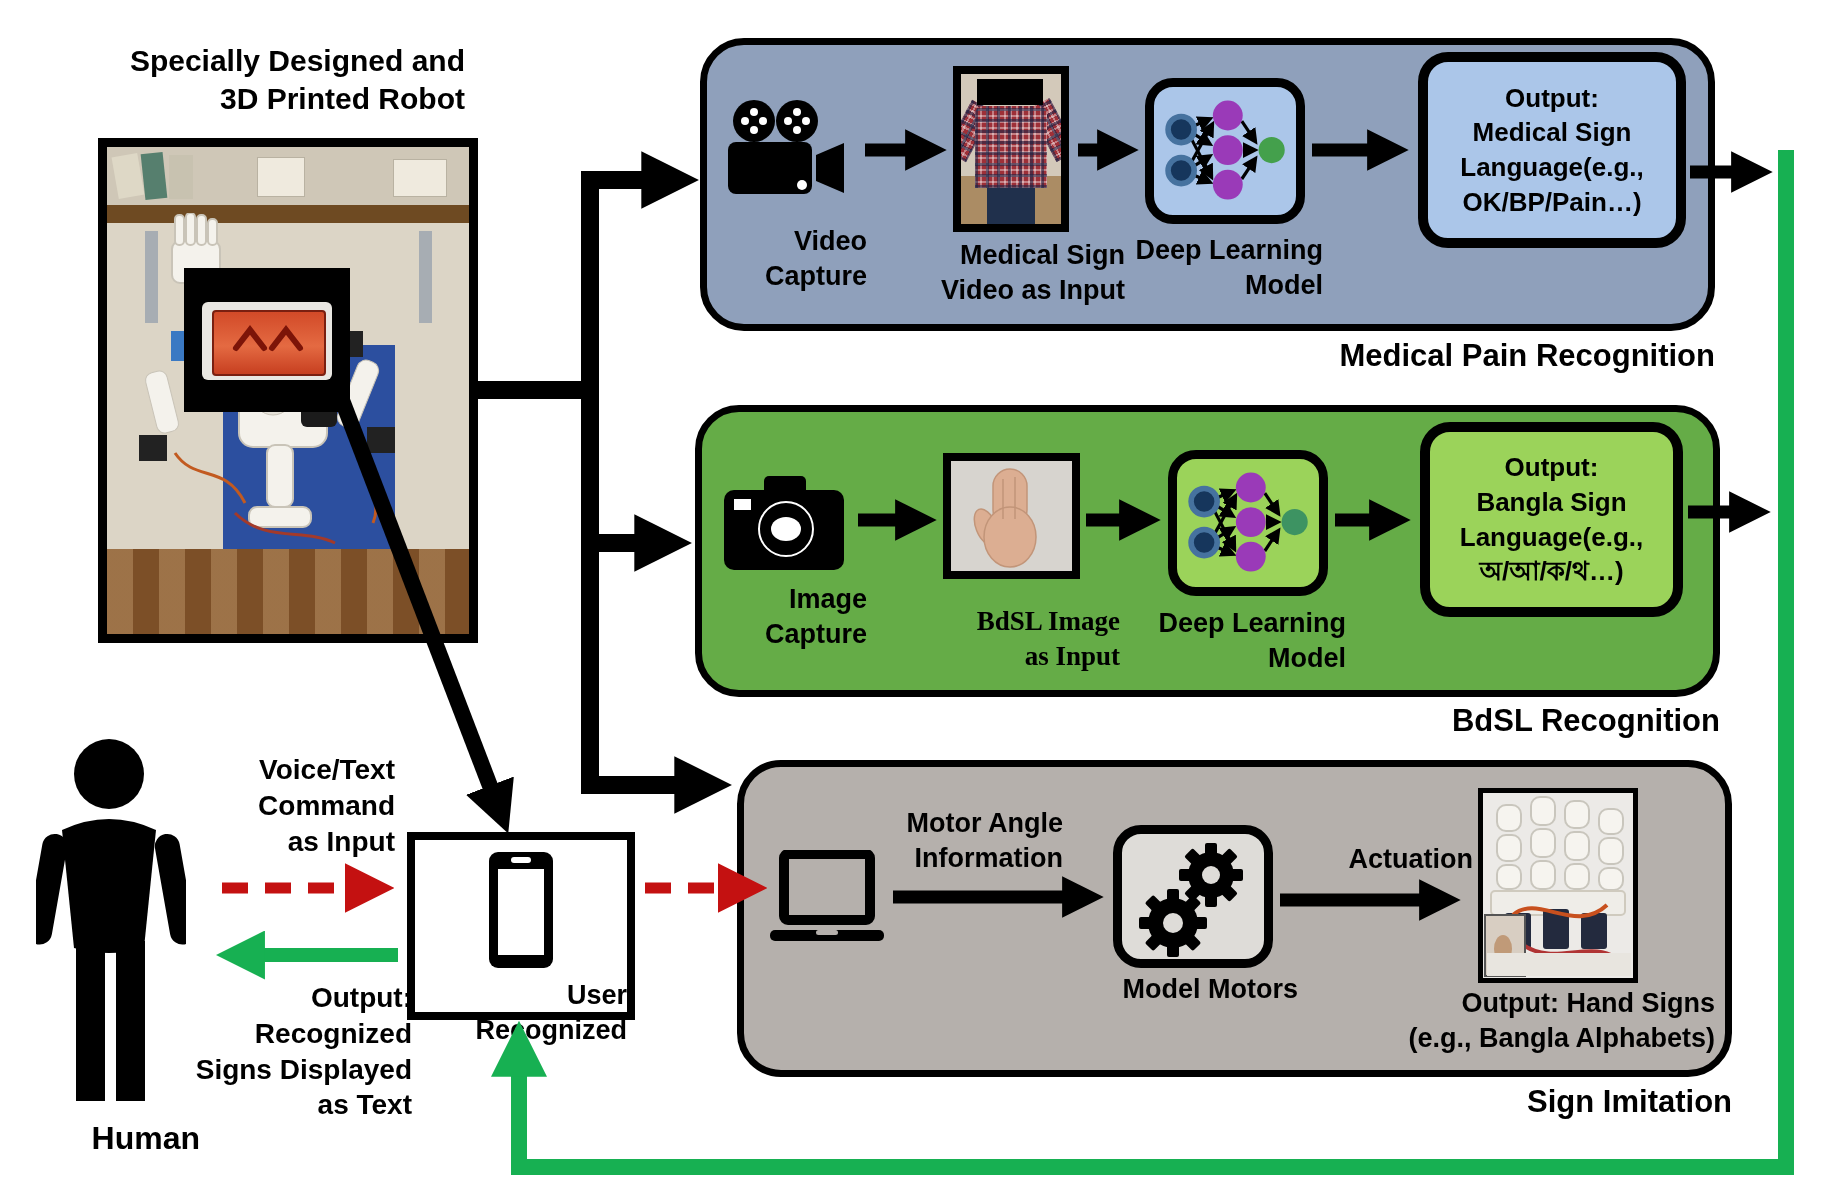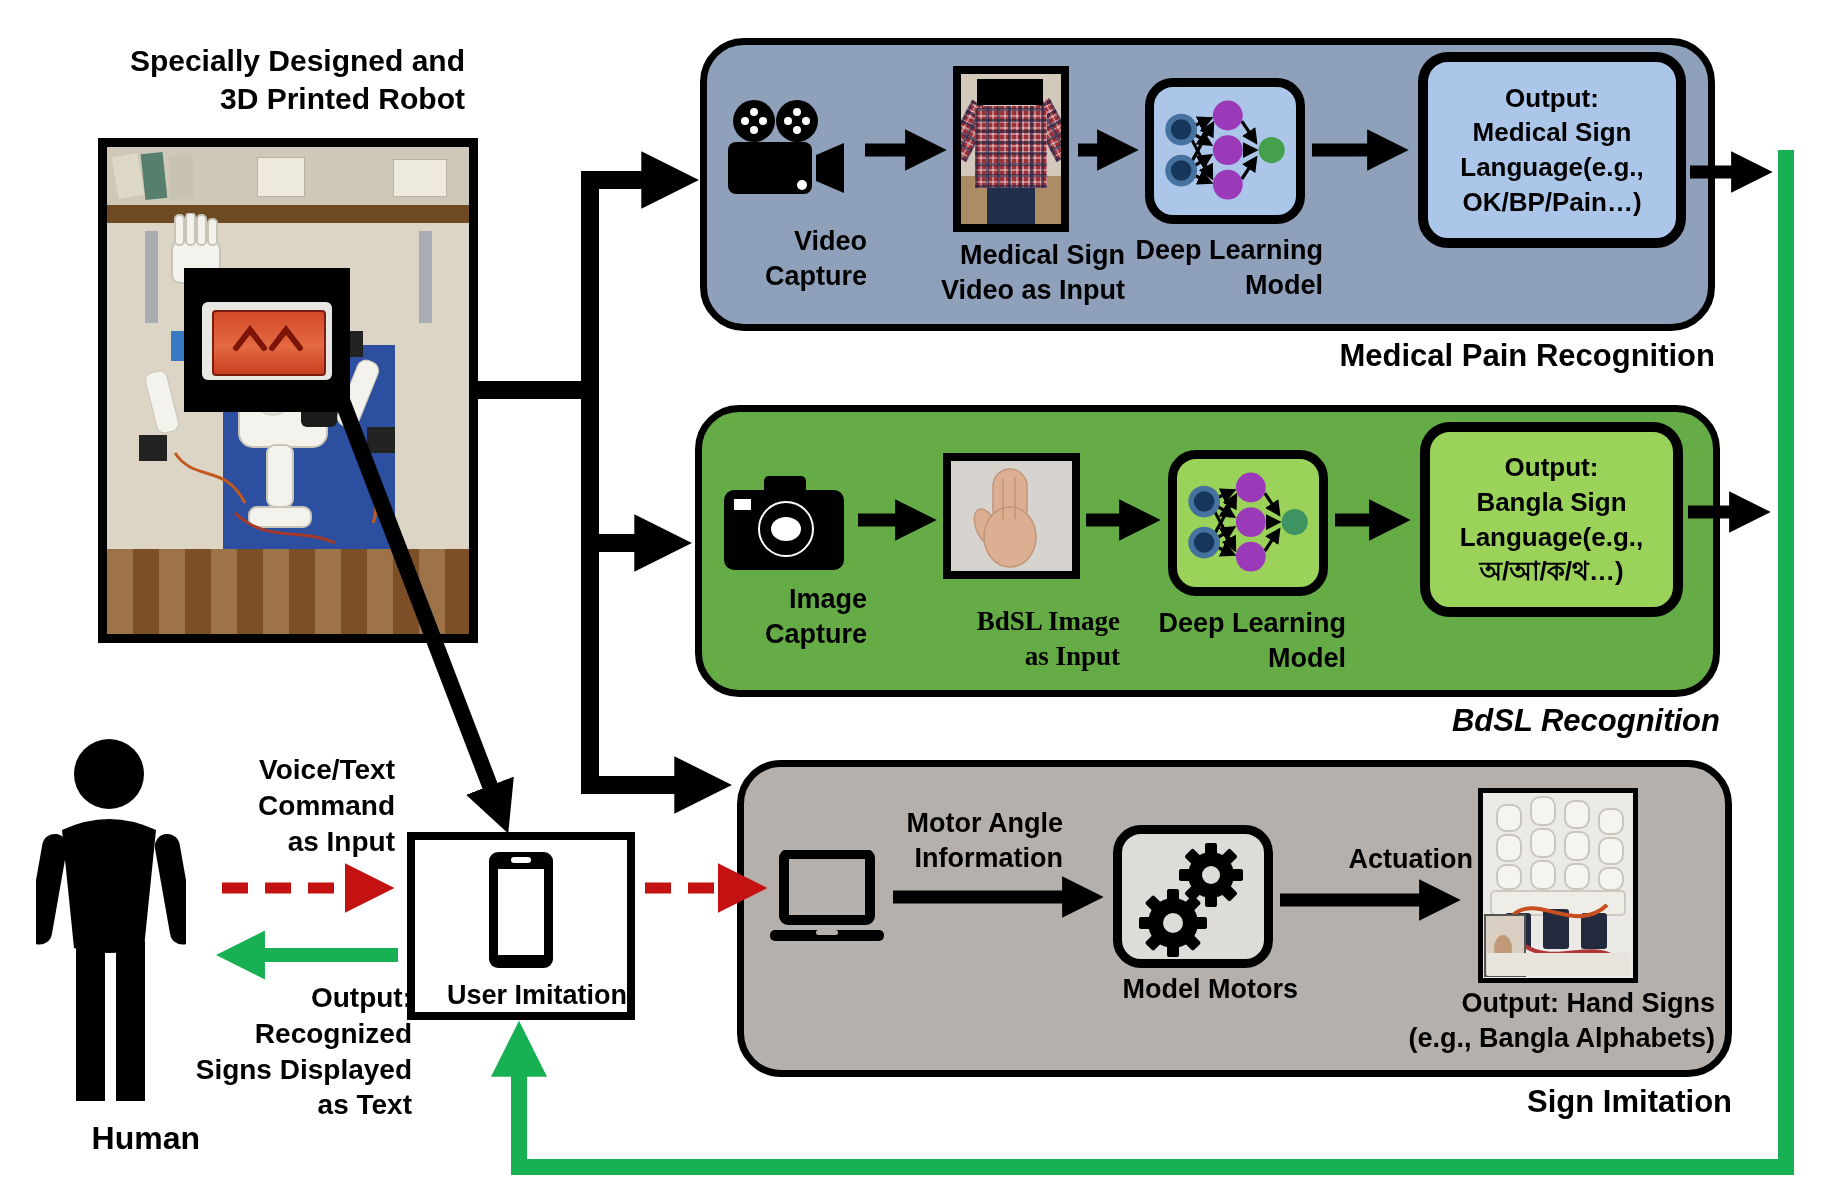--- a/index.html
+++ b/index.html
@@ -127,21 +127,21 @@
 Recognized
 Signs Displayed
 as Text</div>
 
   <div class="abs" style="left:407px;top:832px;width:228px;height:188px;border:8px solid #000;background:#fff;box-sizing:border-box;">
     <svg class="abs" style="left:74px;top:12px;" width="64" height="116" viewBox="0 0 64 116">
       <rect x="0" y="0" width="64" height="116" rx="9" fill="#000"></rect>
       <rect x="22" y="5" width="20" height="6" rx="3" fill="#fff"></rect>
       <rect x="9" y="17" width="46" height="86" fill="#fff"></rect>
     </svg>
-    <div class="lbl" style="left:0px;top:138px;width:212px;font-size:27px;">User Imitation</div>
+    <div class="lbl" style="left:0px;top:138px;width:212px;font-size:27px;">User Recognized</div>
   </div>
 
   <div id="medical-box" class="bigbox" style="left:700px;top:38px;width:1015px;height:293px;"></div>
 
   <svg class="abs" style="left:716px;top:98px;" width="132" height="110" viewBox="0 0 132 110">
     <circle cx="38" cy="23" r="21" fill="#000"></circle>
     <g fill="#fff">
         <circle cx="38" cy="14" r="4"></circle>
         <circle cx="38" cy="32" r="4"></circle>
         <circle cx="29" cy="23" r="4"></circle>
@@ -257,21 +257,21 @@
     </svg>
   </div>
   <div class="lbl small-lbl" style="left:1151px;top:606px;width:195px;">Deep Learning
 Model</div>
 
   <div class="outbox bdsl-inner" style="left:1420px;top:422px;width:263px;height:195px;">Output:
 Bangla Sign
 Language(e.g.,
 অ/আ/ক/থ…)</div>
 
-  <div class="lbl cap" style="left:695px;top:701px;width:1025px;font-style:italic;">BdSL Recognition</div>
+  <div class="lbl cap" style="left:695px;top:701px;width:1025px;">BdSL Recognition</div>
 
   <div id="imitation-box" class="bigbox" style="left:737px;top:760px;width:995px;height:317px;"></div>
 
   <div class="lbl small-lbl" style="left:868px;top:806px;width:195px;">Motor Angle
 Information</div>
 
   <svg class="abs" style="left:768px;top:850px;" width="118" height="98" viewBox="0 0 118 98">
     <rect x="16" y="4" width="86" height="66" rx="4" fill="none" stroke="#000" stroke-width="10"></rect>
     <rect x="2" y="80" width="114" height="11" rx="5" fill="#000"></rect>
     <rect x="48" y="80" width="22" height="5" rx="2.5" fill="#b5b0ac"></rect>

